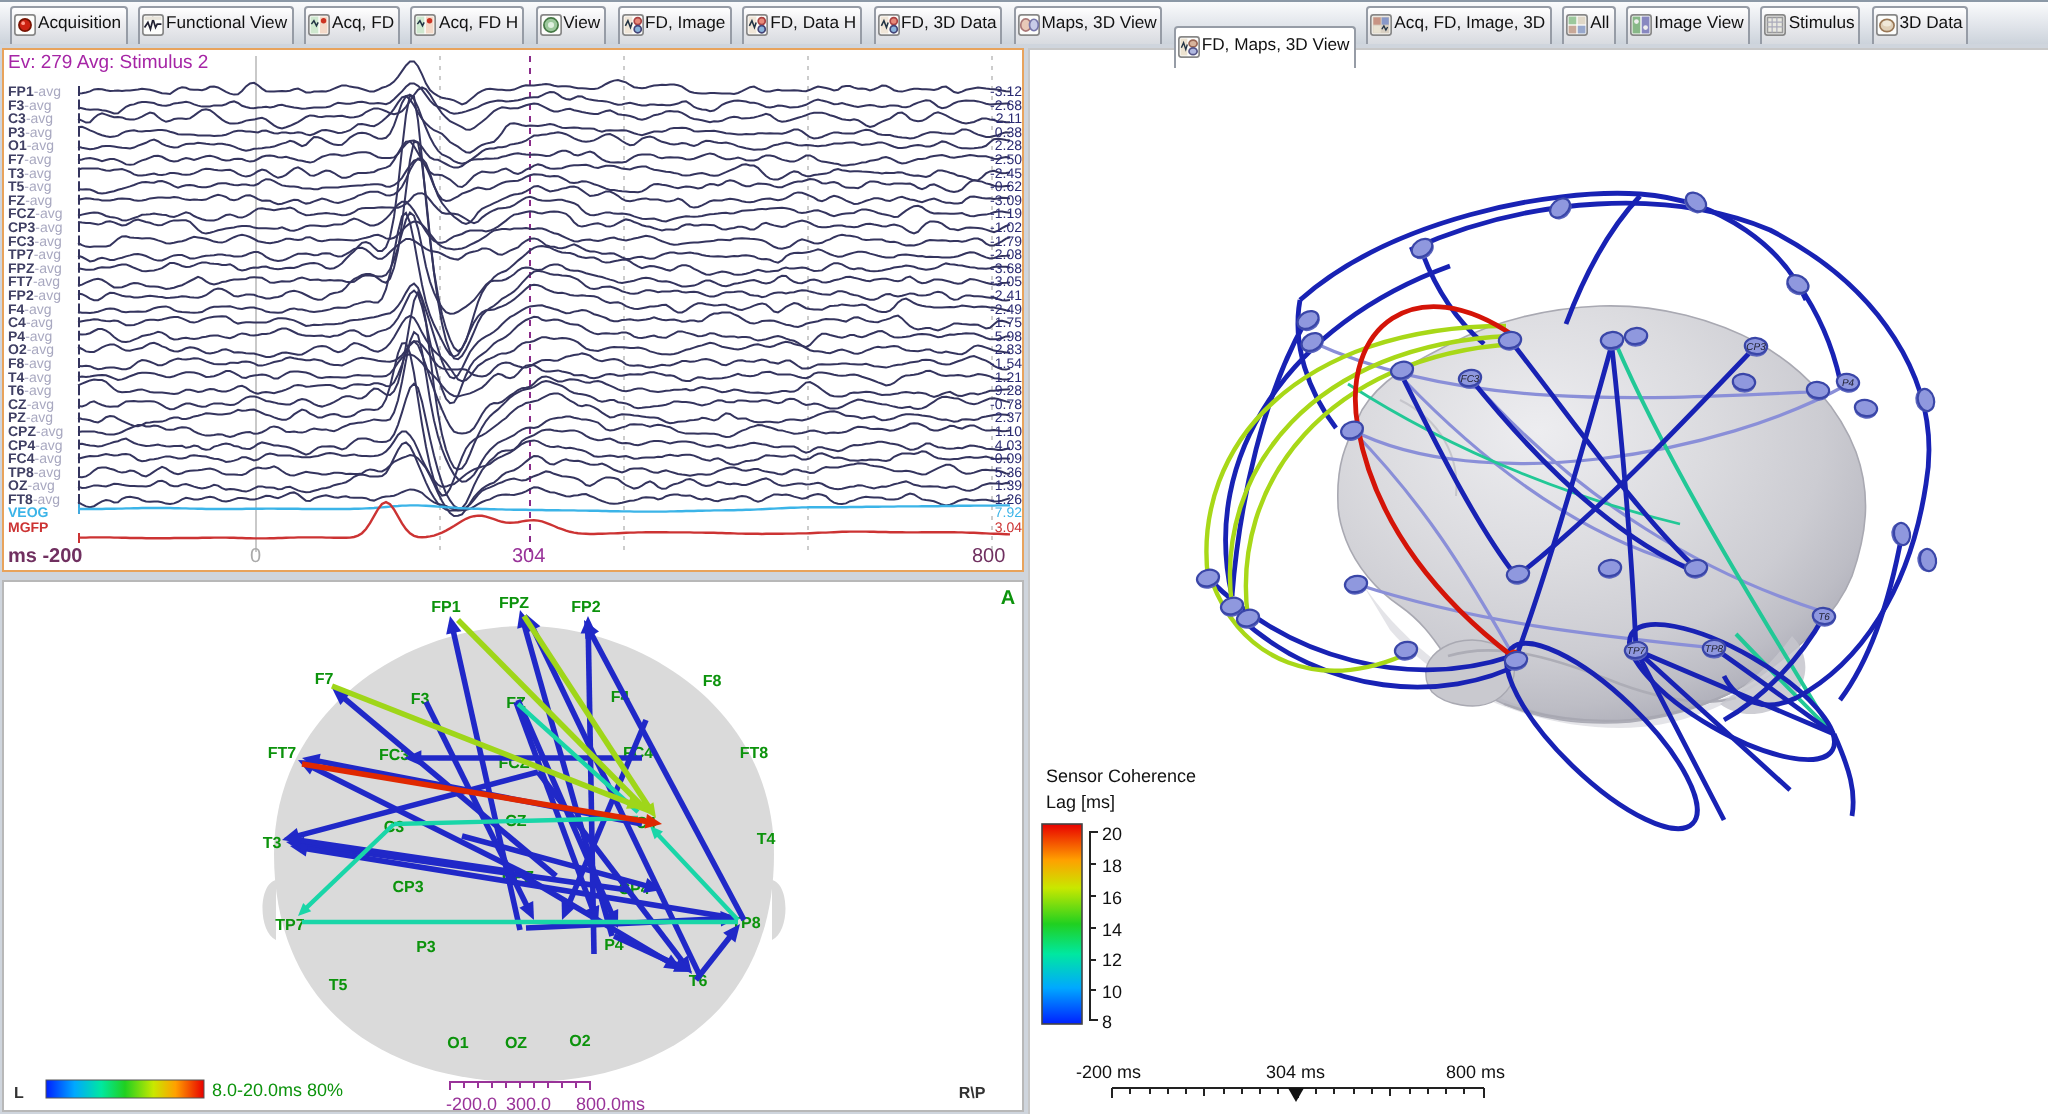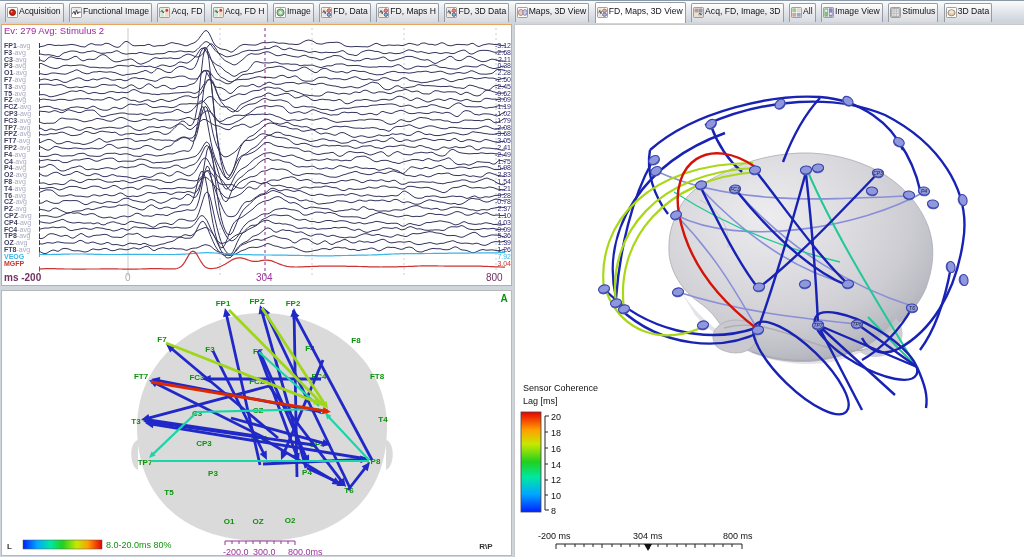--- a/index.html
+++ b/index.html
@@ -3,21 +3,21 @@
 <style>
 * { margin:0; padding:0; box-sizing:border-box; }
 html,body { width:1024px; height:557px; overflow:hidden; background:#cfd5dd; font-family:"Liberation Sans",sans-serif; }
 #wrap { position:relative; width:1024px; height:557px; }
 #tabbar { position:absolute; left:0; top:0; width:1024px; height:22px; white-space:nowrap; padding-left:4px;
   background:linear-gradient(#fafbfc,#dfe3e9 60%,#ccd3db); border-top:1px solid #8b98a6; }
 .tab { position:relative; display:inline-block; height:19px; margin:2px 0 0 1px; padding:1px 2px 0 1px;
   background:linear-gradient(#ffffff,#ececef 45%,#d8dbe0); border:1px solid #969ca6; border-bottom:none;
   border-radius:2px 2px 0 0; font-size:8.6px; color:#111; vertical-align:top; }
 .tab span { position:relative; top:-2.5px; margin-left:1px; }
-.tab.active { background:#ffffff; height:21px; margin-top:1px; padding-top:2px; z-index:3; }
+.tab.active { background:#ffffff; height:21px; margin-top:12px; padding-top:2px; z-index:3; }
 .ticn { width:11px; height:11px; position:relative; top:2px; }
 #p1 { position:absolute; left:1px; top:24px; width:511px; height:262px; background:#fff; border:1px solid #e8a35c; }
 #p2 { position:absolute; left:1px; top:290px; width:511px; height:266px; background:#fff; border:1px solid #b8b8b8; }
 #p3 { position:absolute; left:514px; top:24px; width:510px; height:533px; background:#fff; border:1px solid #c8c8c8; border-right:none; border-bottom:none; }
 .tr { stroke:#34345e; }
 .cl { font-size:7px; fill:#3f3f63; font-weight:bold; }
 .cl2 { fill:#a8a8c0; font-weight:normal; }
 .cv { font-size:7px; fill:#2a2a72; text-anchor:end; }
 .ev { font-size:9.5px; fill:#a625a6; }
 .ax { font-size:10px; fill:#703060; }
@@ -537,54 +537,54 @@
 </svg>
 <div id="tabbar"><div class="tab"><svg class="ticn" viewBox="0 0 13 13">
           <rect x="0.5" y="0.5" width="12" height="12" rx="1.5" fill="#fdfdfb" stroke="#888"></rect>
           <circle cx="6.5" cy="6.5" r="3.6" fill="#cc2211" stroke="#771100"></circle>
           <circle cx="5.4" cy="5.4" r="1.1" fill="#ff9988"></circle>
         </svg><span>Acquisition</span></div>
 <div class="tab"><svg class="ticn" viewBox="0 0 13 13">
           <rect x="0.5" y="0.5" width="12" height="12" rx="1.5" fill="#fdfdfb" stroke="#888"></rect>
           <path d="M1.5 8 l2-3 1.5 4 1.5-6 1.5 5 1-2 2.5 0" stroke="#223" fill="none" stroke-width="1"></path>
           <rect x="1.5" y="1.5" width="10" height="2" fill="#e8e4da"></rect>
-        </svg><span>Functional Image</span></div>
+        </svg><span>Functional View</span></div>
 <div class="tab"><svg class="ticn" viewBox="0 0 13 13">
           <rect x="0.5" y="0.5" width="12" height="12" rx="1.5" fill="#fdfdfb" stroke="#888"></rect>
           <rect x="1.5" y="1.5" width="4.6" height="10" fill="#cfe8cf"></rect>
           <rect x="7" y="1.5" width="4.5" height="10" fill="#f3d9c8"></rect>
           <path d="M2 6 l1.5-2 1.5 3 1-2" stroke="#234" fill="none" stroke-width="0.9"></path>
           <circle cx="9.2" cy="4" r="1.6" fill="#cc3322"></circle>
         </svg><span>Acq, FD</span></div>
 <div class="tab"><svg class="ticn" viewBox="0 0 13 13">
           <rect x="0.5" y="0.5" width="12" height="12" rx="1.5" fill="#fdfdfb" stroke="#888"></rect>
           <rect x="1.5" y="1.5" width="4.6" height="10" fill="#cfe8cf"></rect>
           <rect x="7" y="1.5" width="4.5" height="10" fill="#f3d9c8"></rect>
           <path d="M2 6 l1.5-2 1.5 3 1-2" stroke="#234" fill="none" stroke-width="0.9"></path>
           <circle cx="9.2" cy="4" r="1.6" fill="#cc3322"></circle>
         </svg><span>Acq, FD H</span></div>
 <div class="tab"><svg class="ticn" viewBox="0 0 13 13">
           <rect x="0.5" y="0.5" width="12" height="12" rx="1.5" fill="#fdfdfb" stroke="#888"></rect>
           <circle cx="6.5" cy="6.5" r="4.2" fill="#9cc89c" stroke="#447744"></circle>
           <circle cx="6.5" cy="6.5" r="1.8" fill="#e0f0e0"></circle>
-        </svg><span>Image</span></div>
+        </svg><span>View</span></div>
 <div class="tab"><svg class="ticn" viewBox="0 0 13 13">
           <rect x="0.5" y="0.5" width="12" height="12" rx="1.5" fill="#fdfdfb" stroke="#888"></rect>
           <rect x="1.5" y="1.5" width="4.6" height="10" fill="#f0e6d8"></rect>
           <path d="M2 7 l1.5-3 1.5 4 1-3" stroke="#234" fill="none" stroke-width="0.9"></path>
           <circle cx="9.3" cy="4.2" r="2.1" fill="#e88a7a" stroke="#a44"></circle>
           <circle cx="9.3" cy="9" r="2.1" fill="#8ab4dc" stroke="#447"></circle>
-        </svg><span>FD, Data</span></div>
+        </svg><span>FD, Image</span></div>
 <div class="tab"><svg class="ticn" viewBox="0 0 13 13">
           <rect x="0.5" y="0.5" width="12" height="12" rx="1.5" fill="#fdfdfb" stroke="#888"></rect>
           <rect x="1.5" y="1.5" width="4.6" height="10" fill="#f0e6d8"></rect>
           <path d="M2 7 l1.5-3 1.5 4 1-3" stroke="#234" fill="none" stroke-width="0.9"></path>
           <circle cx="9.3" cy="4.2" r="2.1" fill="#e88a7a" stroke="#a44"></circle>
           <circle cx="9.3" cy="9" r="2.1" fill="#8ab4dc" stroke="#447"></circle>
-        </svg><span>FD, Maps H</span></div>
+        </svg><span>FD, Data H</span></div>
 <div class="tab"><svg class="ticn" viewBox="0 0 13 13">
           <rect x="0.5" y="0.5" width="12" height="12" rx="1.5" fill="#fdfdfb" stroke="#888"></rect>
           <rect x="1.5" y="1.5" width="4.6" height="10" fill="#f0e6d8"></rect>
           <path d="M2 7 l1.5-3 1.5 4 1-3" stroke="#234" fill="none" stroke-width="0.9"></path>
           <circle cx="9.3" cy="4.2" r="2.1" fill="#e88a7a" stroke="#a44"></circle>
           <circle cx="9.3" cy="9" r="2.1" fill="#8ab4dc" stroke="#447"></circle>
         </svg><span>FD, 3D Data</span></div>
 <div class="tab"><svg class="ticn" viewBox="0 0 13 13">
           <rect x="0.5" y="0.5" width="12" height="12" rx="1.5" fill="#fdfdfb" stroke="#888"></rect>
           <ellipse cx="4.6" cy="6.5" rx="3" ry="3.6" fill="#e8c8b8" stroke="#a77"></ellipse>

